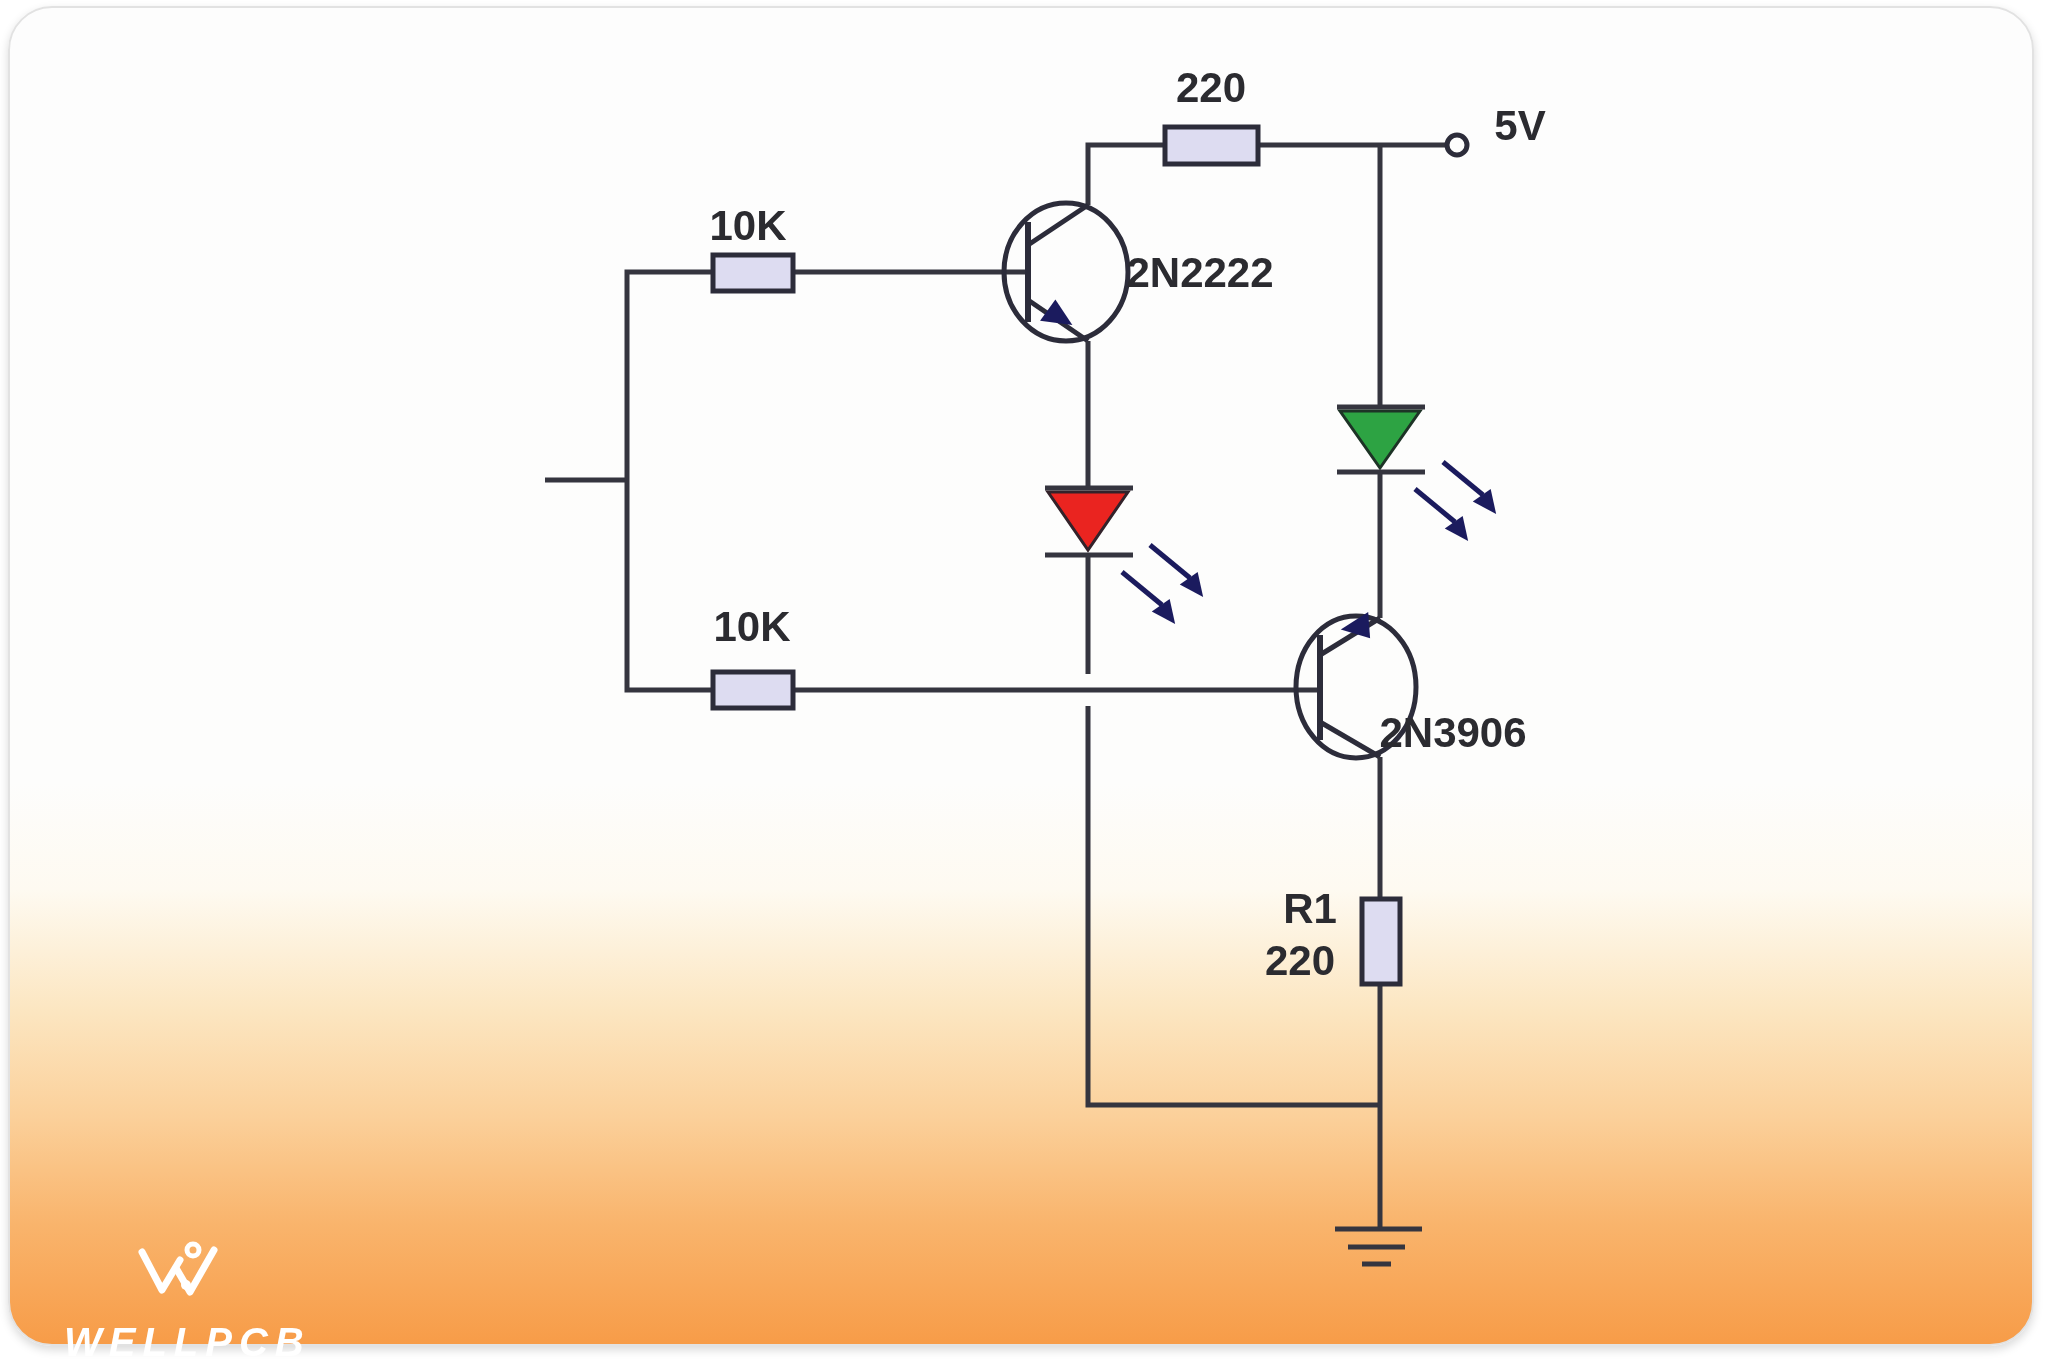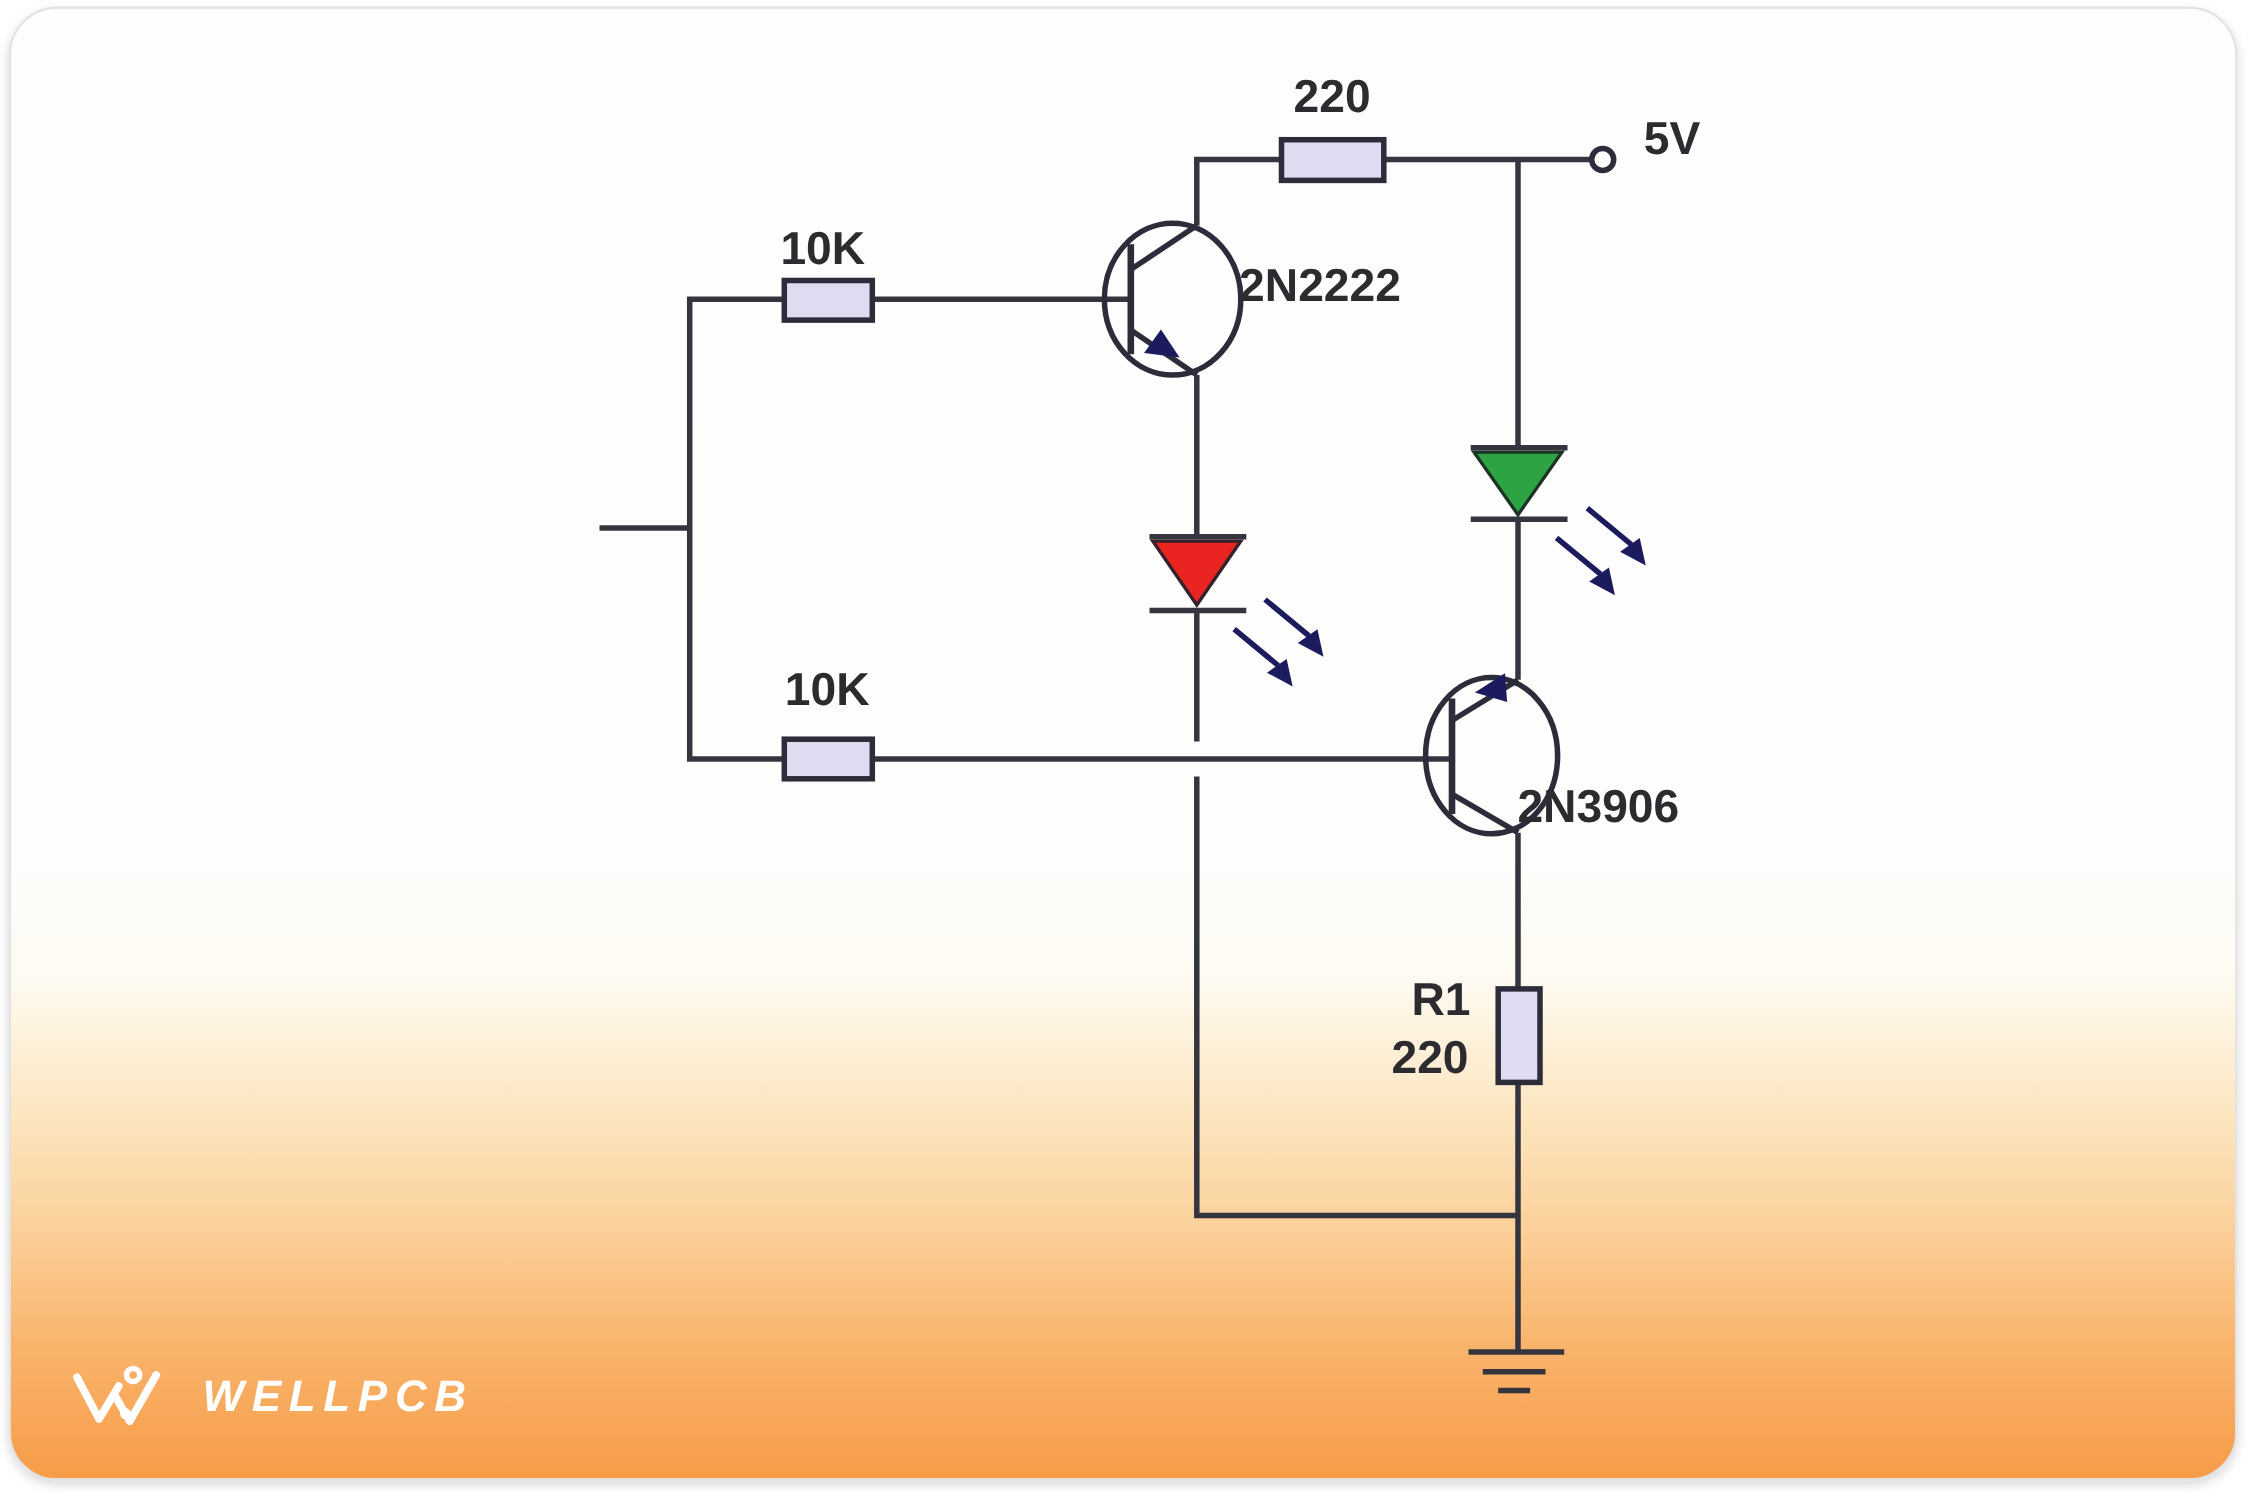--- a/index.html
+++ b/index.html
@@ -23,21 +23,21 @@
   .led-red{fill:var(--led_red,#ea2420);stroke:#33222a;stroke-width:3;}
   .led-green{fill:var(--led_green,#2da343);stroke:#1d3326;stroke-width:3;}
   .navy{fill:var(--arrow,#1b1b5e);}
   .navy-line{stroke:var(--arrow,#1b1b5e);stroke-width:5;fill:none;}
   .label{
     position:absolute;transform:translate(-50%,-50%);
     color:var(--text,#2b2b30);font-weight:bold;font-size:42px;white-space:nowrap;
   }
   .label.big{font-size:60px;font-weight:600;letter-spacing:1px;}
   .logo{
-    position:absolute;left:64px;top:1238px;display:flex;align-items:center;gap:18px;
+    position:absolute;left:64px;top:1238px;display:flex;align-items:center;gap:18px;flex-direction:column;
   }
   .logo-text{
     color:#ffffff;font-weight:bold;font-style:italic;font-size:40px;
     letter-spacing:7px;
   }
 </style>
 </head>
 <body>
 
 <div id="stage">
@@ -134,21 +134,21 @@
     <g>
       <line class="wire" x1="1335" y1="1229" x2="1422" y2="1229" stroke-width="8"></line>
       <line class="wire" x1="1348" y1="1247" x2="1405" y2="1247" stroke-width="8"></line>
       <line class="wire" x1="1362" y1="1264" x2="1391" y2="1264" stroke-width="8"></line>
     </g>
   </svg>
 
   <div class="label" style="left:1211px;top:88px">220</div>
   <div class="label" style="left:1520px;top:126px">5V</div>
   <div class="label" style="left:748px;top:226px">10K</div>
-  <div class="label" style="left:1200px;top:260px">2N2222</div>
+  <div class="label" style="left:1200px;top:273px">2N2222</div>
   <div class="label" style="left:752px;top:627px">10K</div>
   <div class="label" style="left:1453px;top:733px">2N3906</div>
   <div class="label" style="left:1310px;top:909px">R1</div>
   <div class="label" style="left:1300px;top:961px">220</div>
 
   <div class="logo">
     <svg width="102" height="64" viewBox="0 0 102 64">
       <g fill="none" stroke="#ffffff" stroke-width="7" stroke-linecap="round" stroke-linejoin="round">
         <path d="M6 14 L26 52 L44 22"></path>
         <path d="M40 30 L54 54 L78 12"></path>

